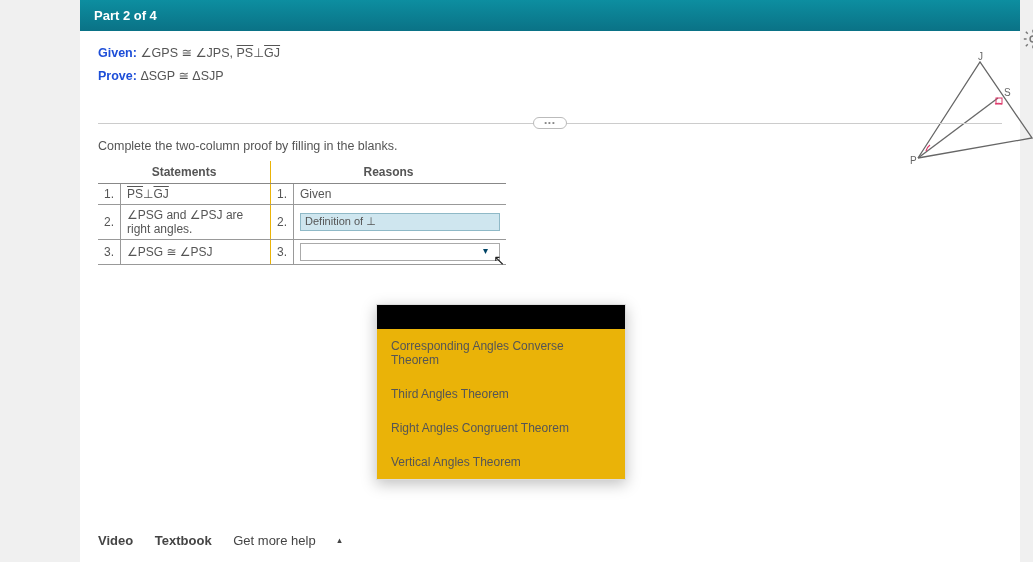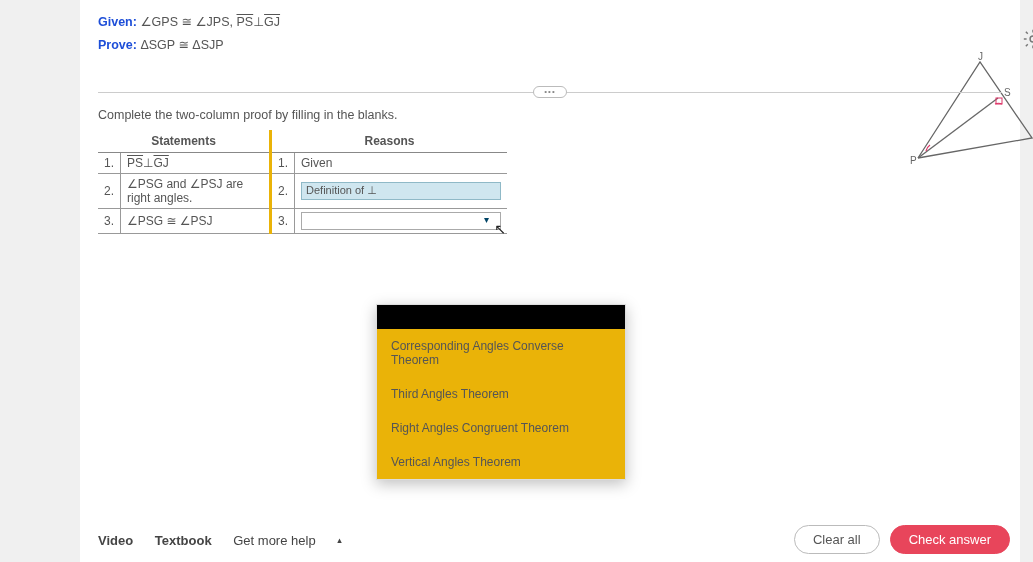--- a/index.html
+++ b/index.html
@@ -70,21 +70,21 @@
     font-weight: bold;
     text-align: center;
     padding: 4px 6px;
     border-bottom: 1px solid #888;
   }
   table.proof td {
     padding: 3px 6px;
     border-bottom: 1px solid #999;
     vertical-align: middle;
   }
-  .stmt-col { width: 150px; border-right: 3px solid #eab308;}
+  .stmt-col { width: 150px; border-right: 1px solid #eab308;}
   .num-col { width: 16px; border-right: 1px solid #999; text-align:left;}
   .reason-col { width: 210px; }
   .reason-input {
     background: #cfe6ef;
     border: 1px solid #8fb9c7;
     height: 18px;
     width: 200px;
     position: relative;
   }
   .reason-input.empty { background: #fff; border:1px solid #aaa;}
@@ -165,20 +165,23 @@
     height: 110px;
   }
   .figure svg { overflow: visible; }
   .vlabel { font-size: 10px; fill:#666; font-family: Arial;}
 </style>
 </head>
 <body>
 
 <div class="page">
 
+  <div class="part-header">
+    <span>Part 2 of 4</span>
+  </div>
 
   <div class="gear">
     <svg viewBox="0 0 24 24" width="22" height="22" fill="none" stroke="#777" stroke-width="1.6">
       <circle cx="12" cy="12" r="3.2"></circle>
       <path d="M12 2v3M12 19v3M4.2 4.2l2.1 2.1M17.7 17.7l2.1 2.1M2 12h3M19 12h3M4.2 19.8l2.1-2.1M17.7 6.3l2.1-2.1"></path>
     </svg>
   </div>
 
   <div class="figure">
     <svg width="130" height="110">
@@ -264,18 +267,14 @@
 
   <div class="footer-links">
     <span style="font-weight:bold;">Video</span>
     <span style="font-weight:bold;">Textbook</span>
     <span>
       <span>Get more help</span>
       <span class="help-caret">▴</span>
     </span>
   </div>
 
-  <div class="btn-row">
-    <button class="btn">Clear all</button>
-    <button class="btn primary">Check answer</button>
-  </div>
 
 </div>
 
 </body></html>

